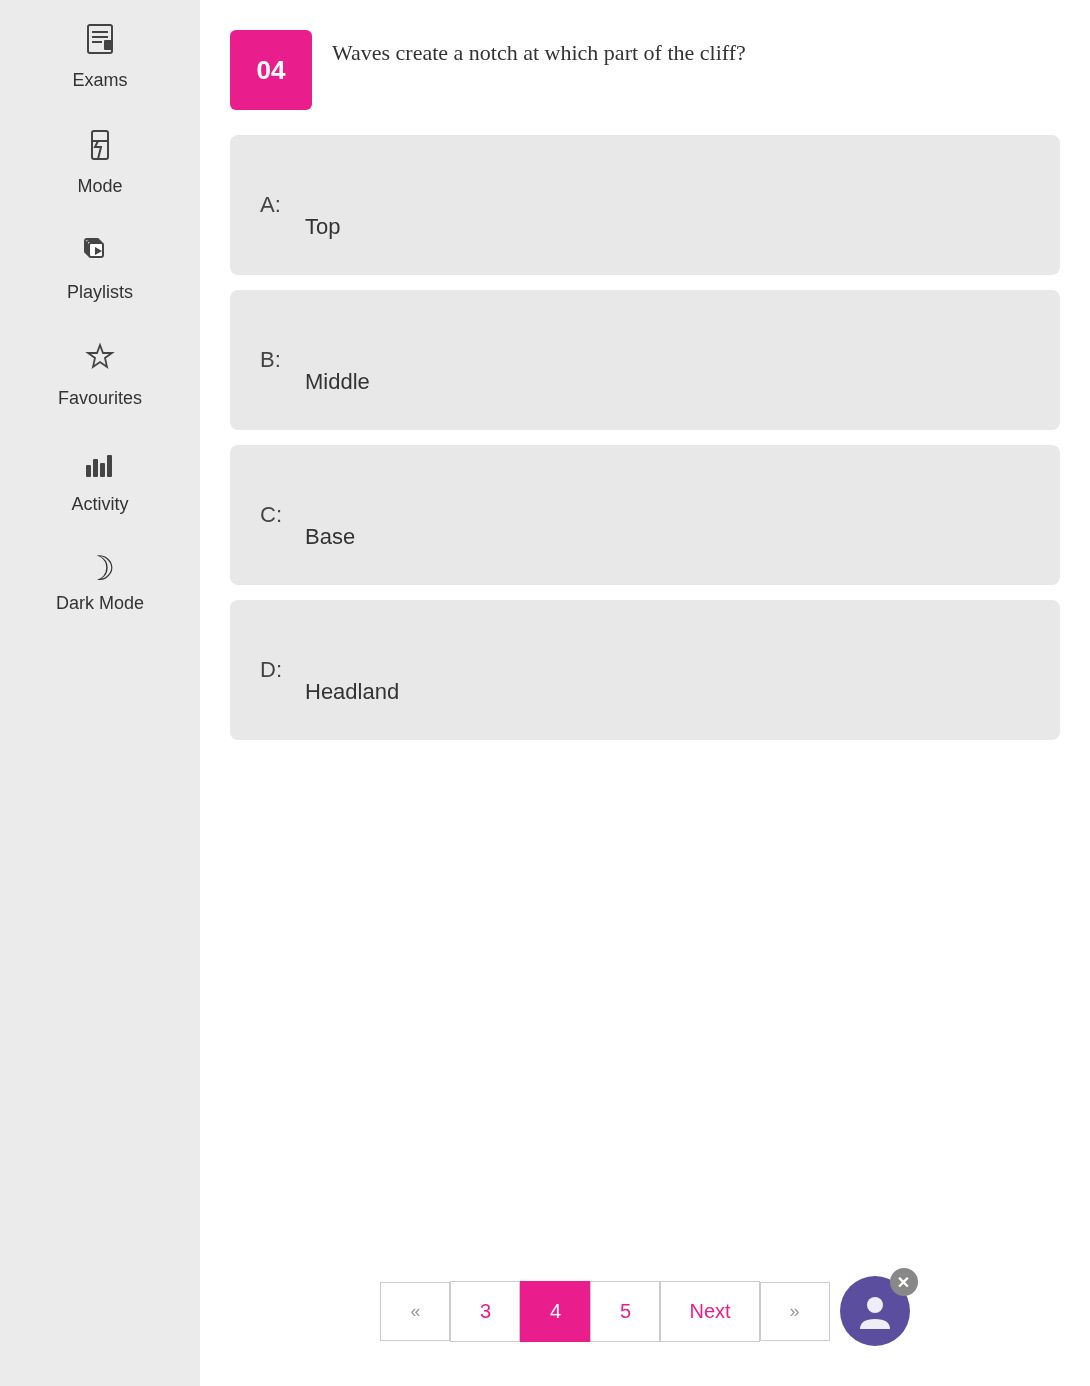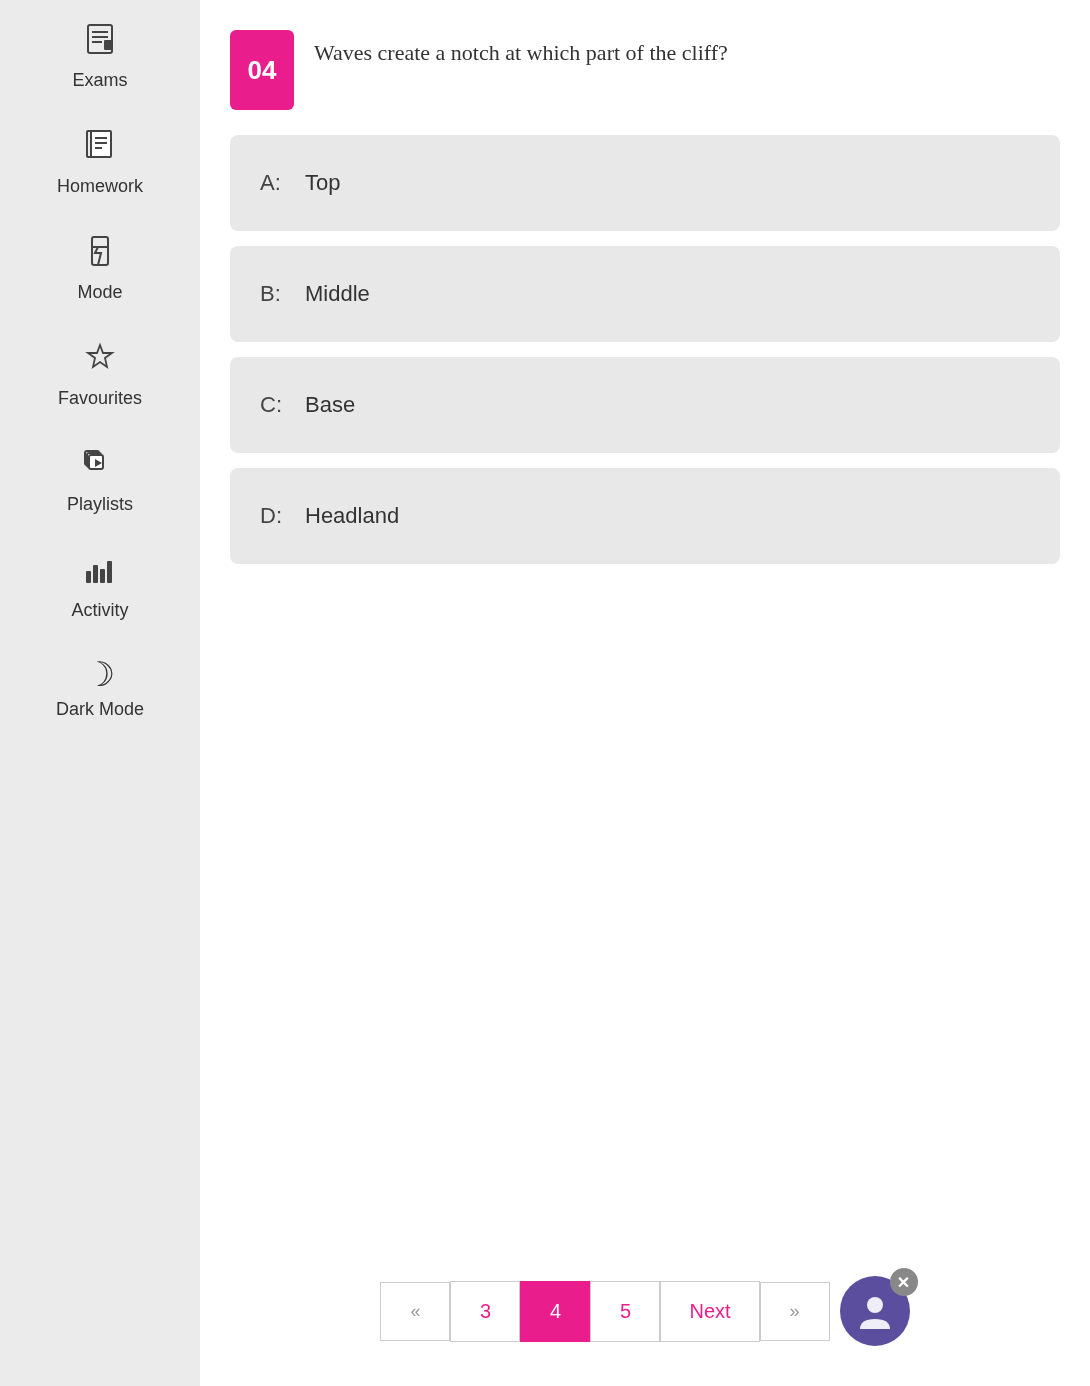--- a/index.html
+++ b/index.html
@@ -57,21 +57,21 @@
       display: flex;
       align-items: flex-start;
       gap: 20px;
       margin-bottom: 25px;
     }
     .question-number {
       background: #e91e8c;
       color: white;
       font-size: 26px;
       font-weight: bold;
-      width: 64px;
+      width: 82px;
       height: 80px;
       display: flex;
       align-items: center;
       justify-content: center;
       border-radius: 6px;
       flex-shrink: 0;
     }
     .question-text {
       font-size: 22px;
       color: #333;
@@ -98,20 +98,21 @@
       font-size: 22px;
       color: #333;
     }
     .answer-label {
       font-weight: 500;
       min-width: 30px;
       color: #444;
     }
     .answer-text {
       color: #333;
+      margin-top: 44px;
     }
 
     
     .pagination {
       display: flex;
       justify-content: center;
       align-items: center;
       gap: 0;
       margin-top: 30px;
       position: relative;
@@ -154,63 +155,51 @@
         <rect x="6" y="4" width="24" height="28" rx="2"></rect>
         <line x1="10" y1="11" x2="26" y2="11"></line>
         <line x1="10" y1="16" x2="26" y2="16"></line>
         <line x1="10" y1="21" x2="20" y2="21"></line>
         <rect x="22" y="19" width="8" height="10" rx="1" fill="#444" stroke="none"></rect>
       </svg>
     </span>
     <span class="sidebar-label">Exams</span>
   </div>
 
-  <div class="sidebar-item">
-    <span class="sidebar-icon">
-      <svg class="icon-svg" viewBox="0 0 36 36" fill="none" stroke="#444" stroke-width="2">
-        <rect x="5" y="4" width="20" height="26" rx="1"></rect>
-        <rect x="9" y="4" width="20" height="26" rx="1" fill="white" stroke="#444"></rect>
-        <line x1="13" y1="11" x2="25" y2="11"></line>
-        <line x1="13" y1="16" x2="25" y2="16"></line>
-        <line x1="13" y1="21" x2="20" y2="21"></line>
-      </svg>
-    </span>
-    <span class="sidebar-label">Homework</span>
-  </div>
 
   <div class="sidebar-item">
     <span class="sidebar-icon">
       <svg class="icon-svg" viewBox="0 0 36 36" fill="none" stroke="#444" stroke-width="2">
         <rect x="10" y="4" width="16" height="28" rx="2"></rect>
         <line x1="10" y1="14" x2="26" y2="14"></line>
         <polyline points="16,14 13,20 19,20 16,32" stroke="#444" stroke-width="2" fill="none"></polyline>
       </svg>
     </span>
     <span class="sidebar-label">Mode</span>
-  </div>
-
-  <div class="sidebar-item">
-    <span class="sidebar-icon">
-      <svg class="icon-svg" viewBox="0 0 36 36" fill="none" stroke="#444" stroke-width="2">
-        <polygon points="18,6 21,14 30,14 23,19 25,28 18,23 11,28 13,19 6,14 15,14" stroke="#444" stroke-width="1.8" fill="none"></polygon>
-      </svg>
-    </span>
-    <span class="sidebar-label">Favourites</span>
   </div>
 
   <div class="sidebar-item">
     <span class="sidebar-icon">
       <svg class="icon-svg" viewBox="0 0 36 36" fill="none" stroke="#444" stroke-width="2">
         <rect x="3" y="6" width="14" height="14" rx="2"></rect>
         <rect x="5" y="8" width="14" height="14" rx="2" fill="white" stroke="#444"></rect>
         <rect x="7" y="10" width="14" height="14" rx="2" fill="white" stroke="#444"></rect>
         <polygon points="13,14 13,22 20,18" fill="#444" stroke="none"></polygon>
       </svg>
     </span>
     <span class="sidebar-label">Playlists</span>
+  </div>
+
+  <div class="sidebar-item">
+    <span class="sidebar-icon">
+      <svg class="icon-svg" viewBox="0 0 36 36" fill="none" stroke="#444" stroke-width="2">
+        <polygon points="18,6 21,14 30,14 23,19 25,28 18,23 11,28 13,19 6,14 15,14" stroke="#444" stroke-width="1.8" fill="none"></polygon>
+      </svg>
+    </span>
+    <span class="sidebar-label">Favourites</span>
   </div>
 
   <div class="sidebar-item">
     <span class="sidebar-icon">
       <svg class="icon-svg" viewBox="0 0 36 36" fill="none" stroke="#444" stroke-width="2">
         <rect x="4" y="20" width="5" height="12" rx="1" fill="#444" stroke="none"></rect>
         <rect x="11" y="14" width="5" height="18" rx="1" fill="#444" stroke="none"></rect>
         <rect x="18" y="18" width="5" height="14" rx="1" fill="#444" stroke="none"></rect>
         <rect x="25" y="10" width="5" height="22" rx="1" fill="#444" stroke="none"></rect>
       </svg>

